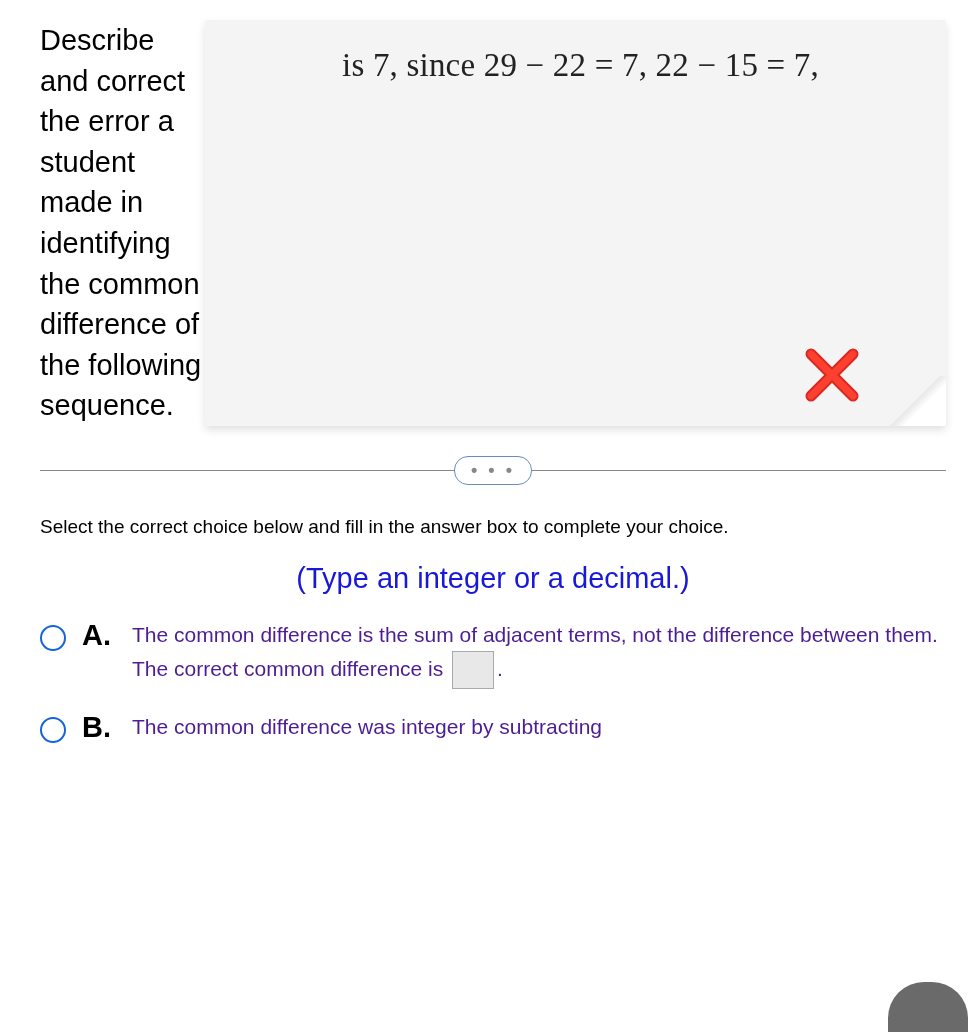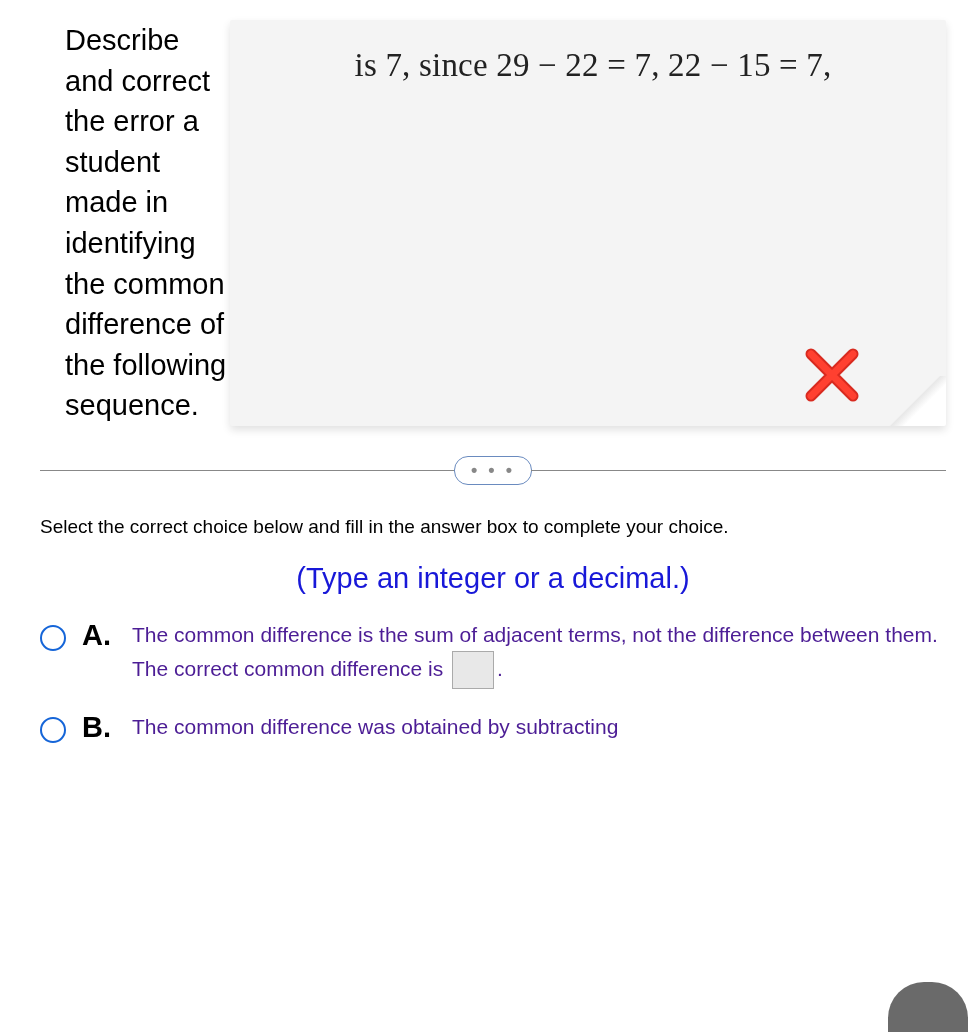--- a/index.html
+++ b/index.html
@@ -14,21 +14,20 @@
       height: 1032px;
       overflow: hidden;
       position: relative;
     }
     .content-wrapper {
       padding: 20px 30px 0 40px;
     }
     .top-section {
       display: flex;
       margin-bottom: 30px;
-      margin-left: 25px;
     }
     .question-prompt {
       width: 165px;
       font-size: 29px;
       color: #000;
       line-height: 1.4;
       flex-shrink: 0;
     }
     .student-work-box {
       flex: 1;
@@ -190,18 +189,18 @@
     <div class="radio-circle"></div>
     <div class="choice-letter">A.</div>
     <div class="choice-text">
       <span>The common difference is the sum of adjacent terms, not the difference between them. The correct common difference is </span><span class="answer-box"></span><span>.</span>
     </div>
   </div>
 
   <div class="choice-row cutoff-row">
     <div class="radio-circle"></div>
     <div class="choice-letter">B.</div>
-    <div class="choice-text">The common difference was obtained by subtracting</div>
+    <div class="choice-text">The common difference was integer by subtracting</div>
   </div>
 
 </div>
 
 <div class="chat-bubble"></div>
 
 </body></html>

